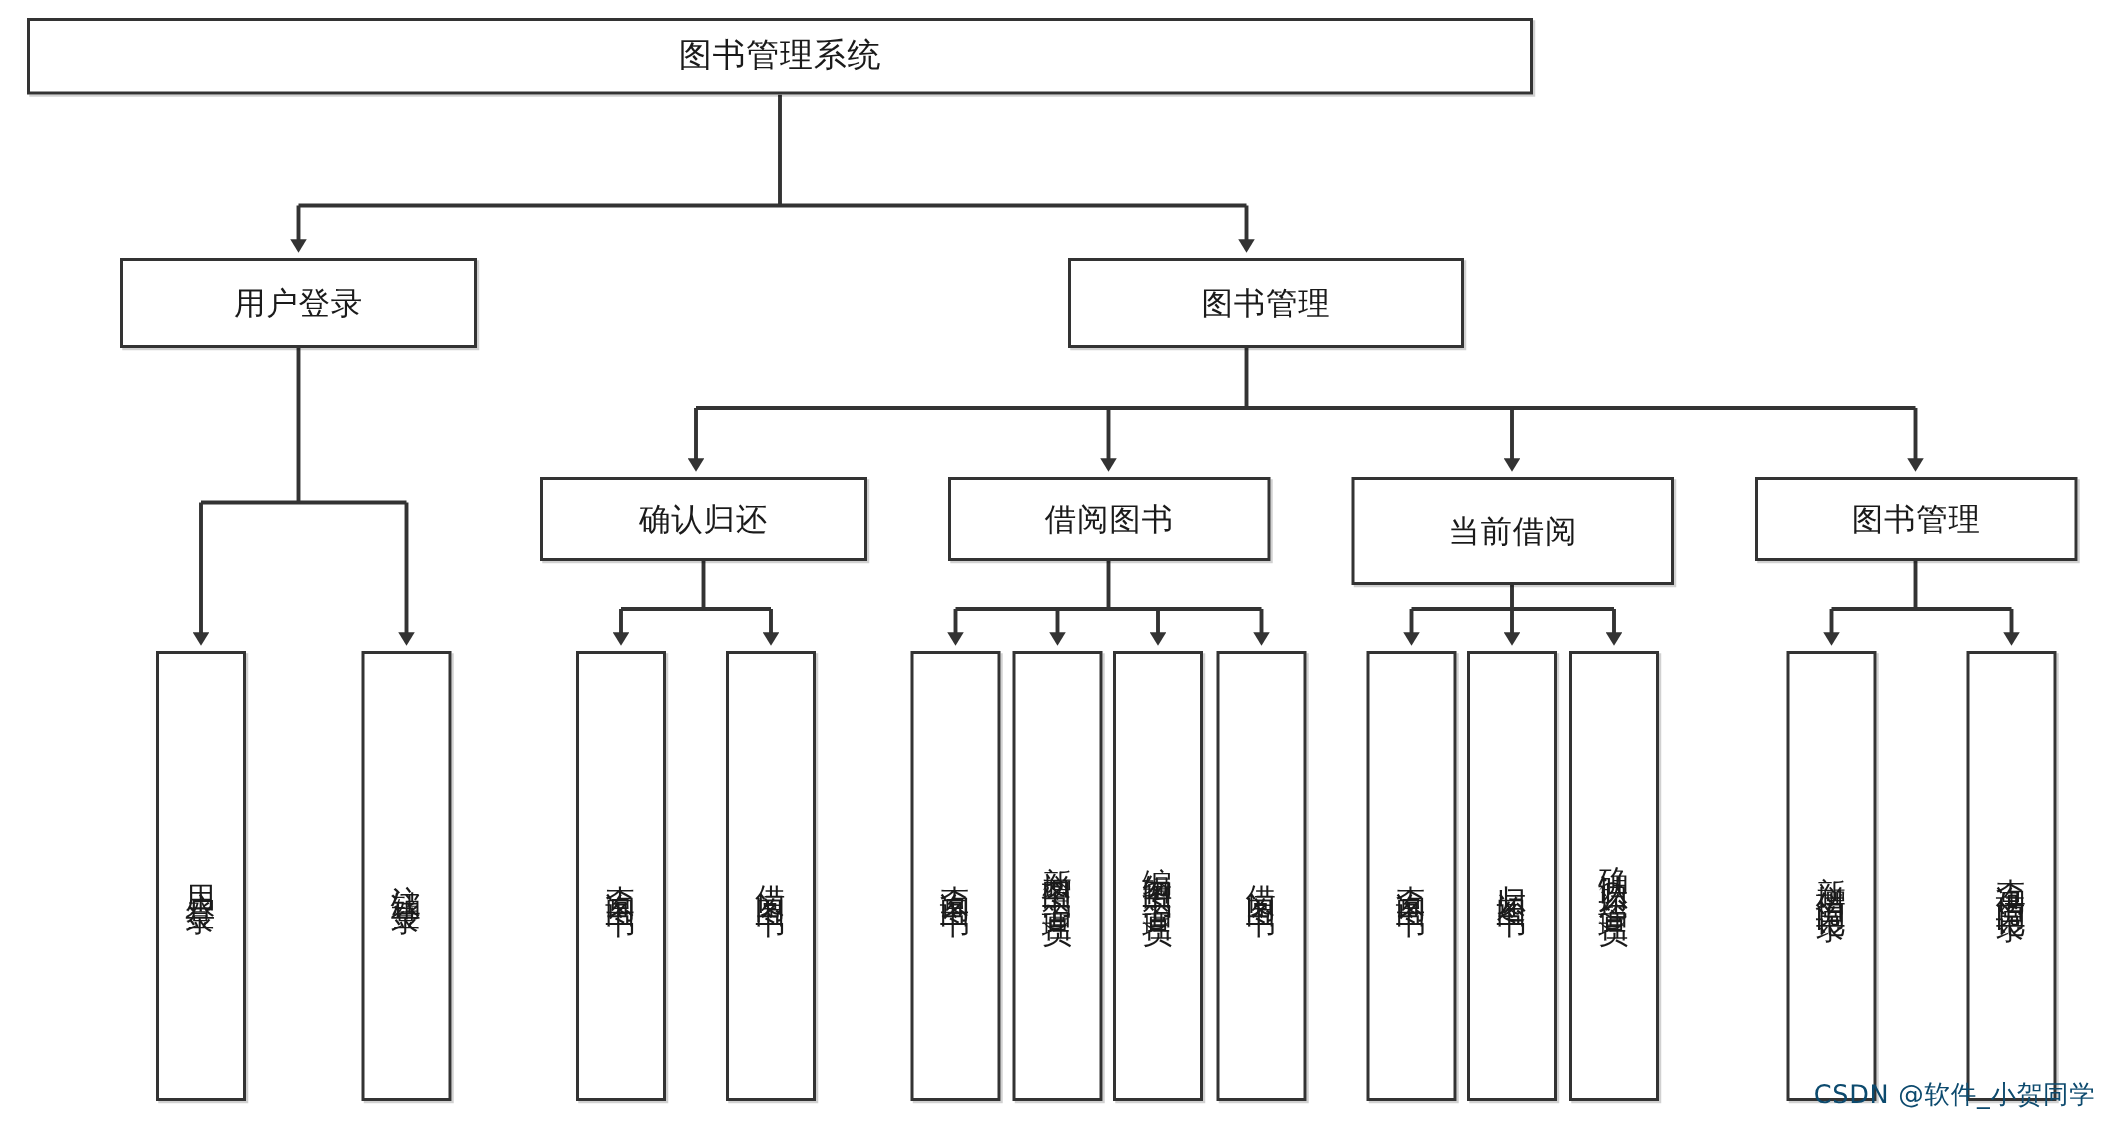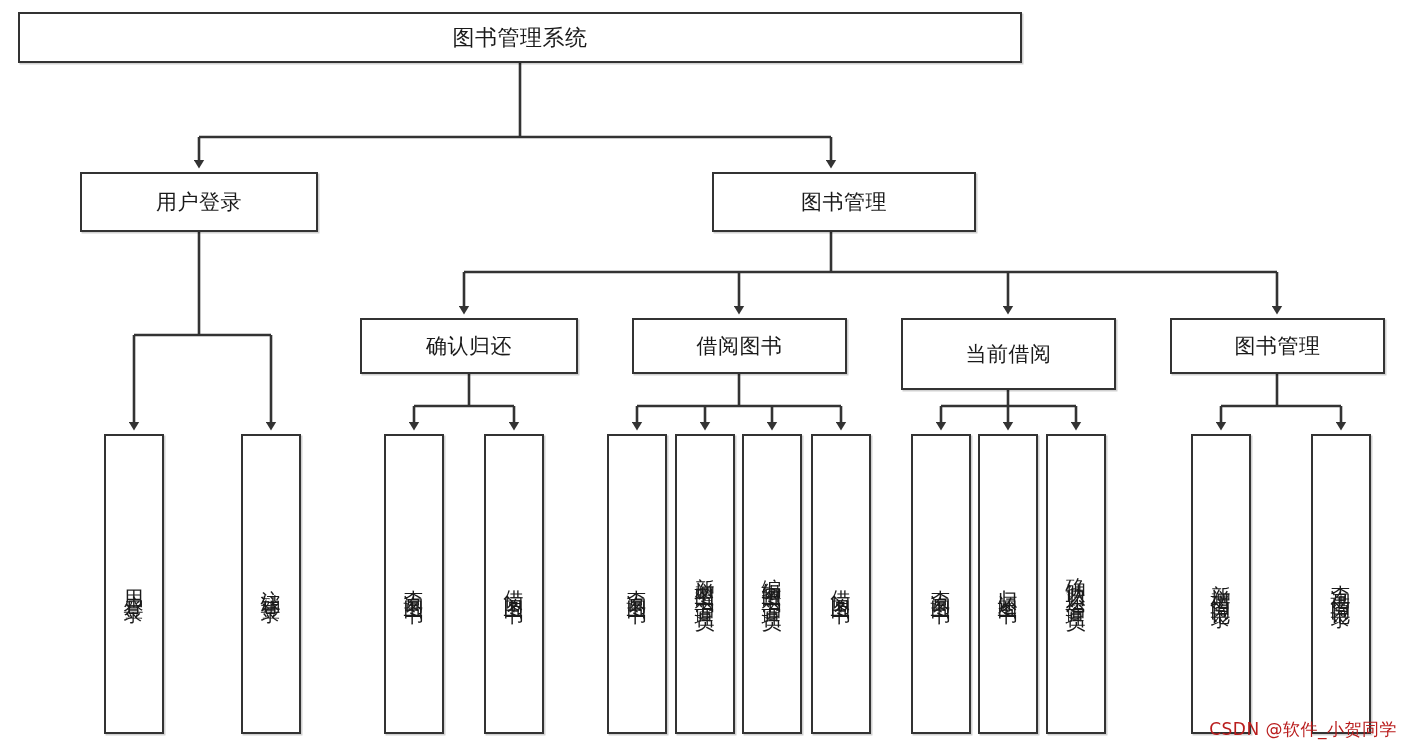--- a/index.html
+++ b/index.html
@@ -54,21 +54,21 @@
   }
   svg.links{
     position:absolute;left:0;top:0;
     width:1405px;height:747px;
     pointer-events:none;
   }
   .watermark{
     position:absolute;
     right:8px;bottom:6px;
     font-size:17px;
-    color:#b91c1c;
+    color:#0c4a6e;
     letter-spacing:0.5px;
     white-space:nowrap;
   }
 </style>
 </head>
 <body>
 
 <div id="diagram">
 
   <svg class="links" viewBox="0 0 1405 747" xmlns="http://www.w3.org/2000/svg">

